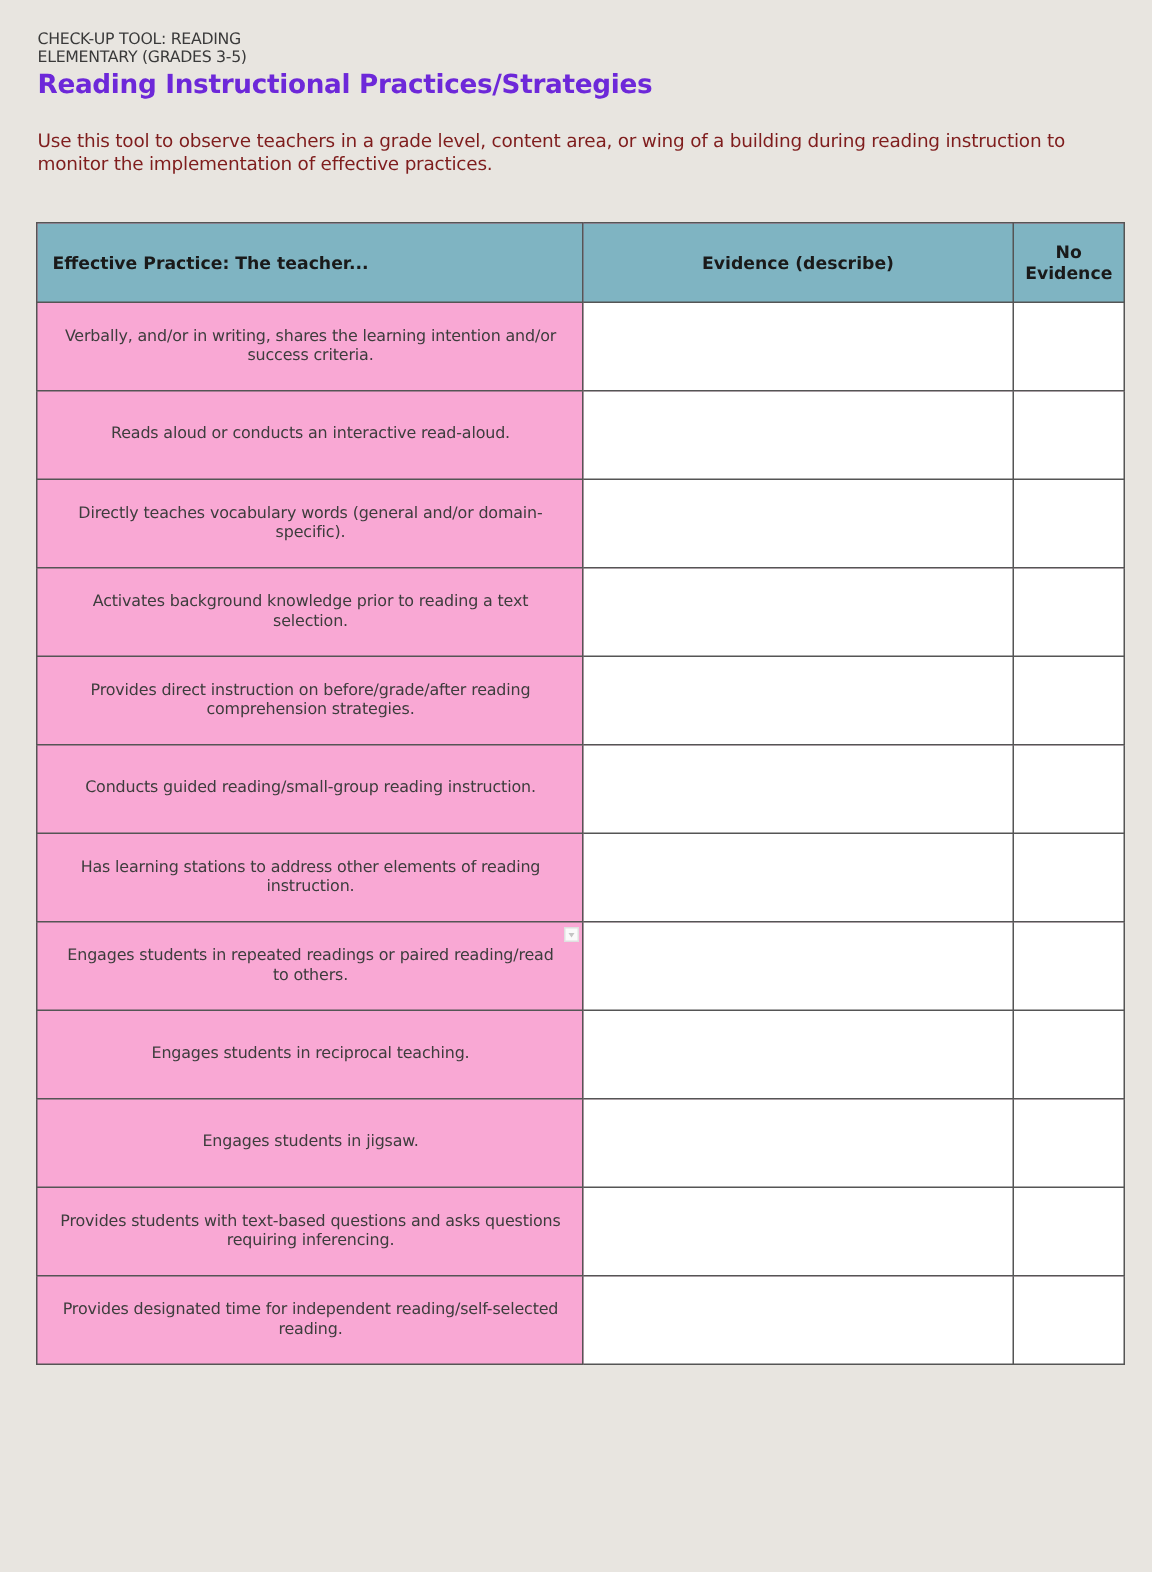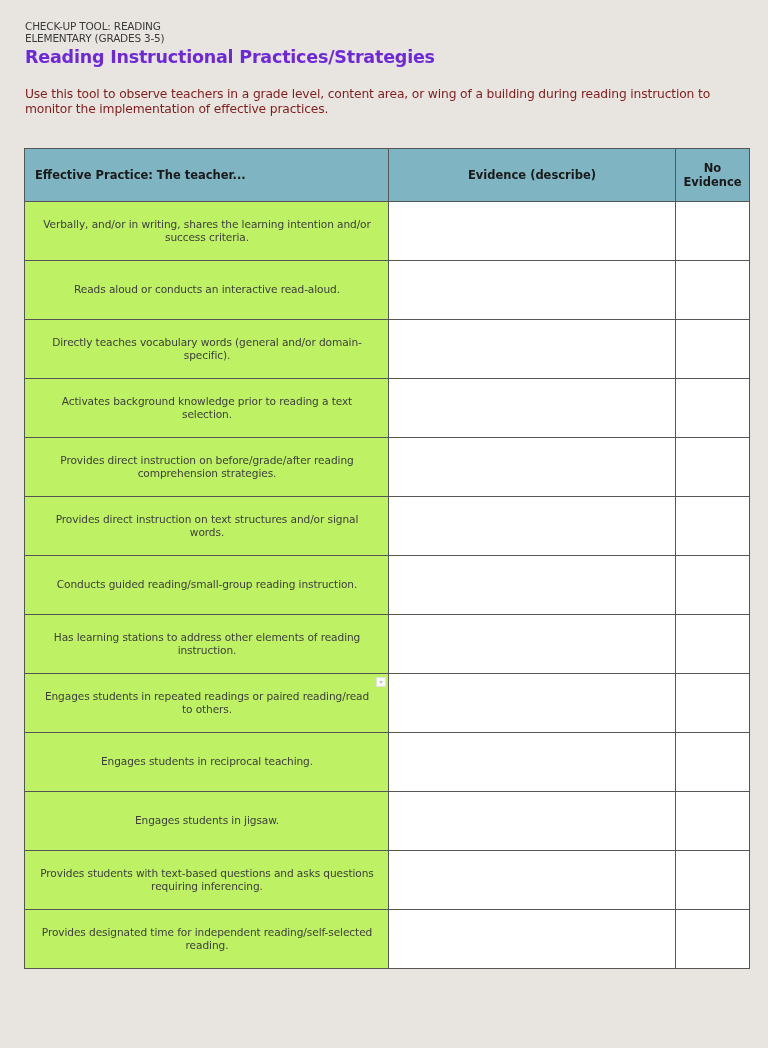--- a/index.html
+++ b/index.html
@@ -53,21 +53,21 @@
       color: #7f1d1d;
       letter-spacing: -0.15px;
     }
     table.practices {
       position: absolute;
       left: 24px;
       top: 148px;
       width: 726px;
       border-collapse: collapse;
       table-layout: fixed;
-      background: #bef264;
+      background: #f9a8d4;
     }
     table.practices th,
     table.practices td {
       border: 1px solid #555;
       padding: 0;
     }
     table.practices thead th {
       background: #7fb4c2;
       height: 52px;
       font-size: 11.5px;
@@ -165,25 +165,20 @@
       <td class="practice-cell">Activates background knowledge prior to reading a text selection.</td>
       <td class="evidence-cell"></td>
       <td class="noevidence-cell"></td>
     </tr>
     <tr>
       <td class="practice-cell">Provides direct instruction on before/grade/after reading comprehension strategies.</td>
       <td class="evidence-cell"></td>
       <td class="noevidence-cell"></td>
     </tr>
     <tr>
-      <td class="practice-cell">Provides direct instruction on text structures and/or signal words.</td>
-      <td class="evidence-cell"></td>
-      <td class="noevidence-cell"></td>
-    </tr>
-    <tr>
       <td class="practice-cell">Conducts guided reading/small-group reading instruction.</td>
       <td class="evidence-cell"></td>
       <td class="noevidence-cell"></td>
     </tr>
     <tr>
       <td class="practice-cell">Has learning stations to address other elements of reading instruction.</td>
       <td class="evidence-cell"></td>
       <td class="noevidence-cell"></td>
     </tr>
     <tr>

